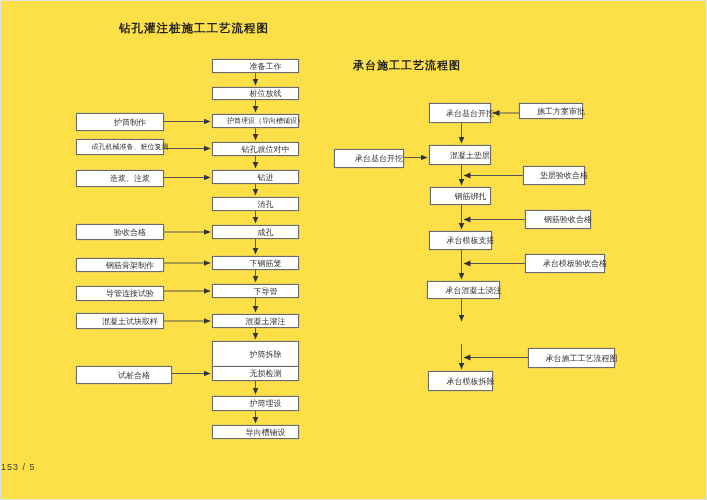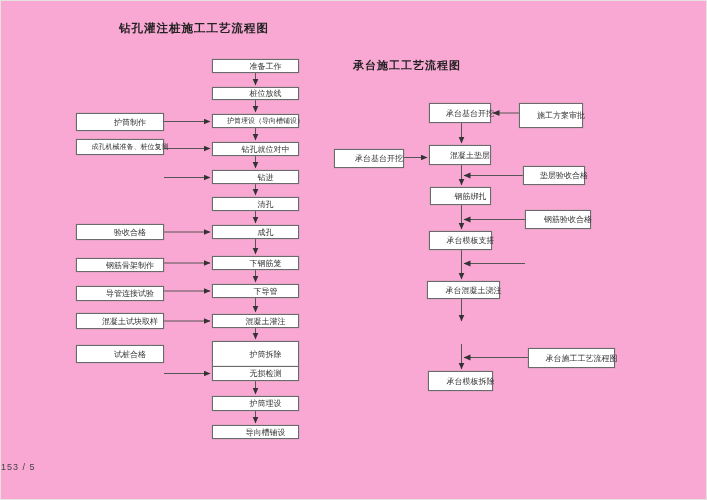--- a/index.html
+++ b/index.html
@@ -1,17 +1,17 @@
 <!DOCTYPE html>
 <html><head>
 <meta charset="utf-8">
 <style>
   html,body{margin:0;padding:0;background:#fff;}
   #page{
-    position:relative;width:707px;height:500px;background:#f9a8d4;
+    position:relative;width:707px;height:500px;background:#fde047;
     font-family:"Liberation Sans","DejaVu Sans",sans-serif;
     overflow:hidden;border:1px solid #e3e3e0;box-sizing:border-box;
   }
   .chart-title{
     position:absolute;font-weight:bold;color:#222;
     font-size:11.5px;letter-spacing:1px;white-space:nowrap;
   }
   .node{
     position:absolute;border:1px solid #6a6a6a;background:#fff;
     display:flex;align-items:center;justify-content:center;
@@ -90,35 +90,37 @@
   <div class="node" style="left:211px;top:255px;width:87px;height:14px">下钢筋笼</div>
   <div class="node" style="left:211px;top:283px;width:87px;height:14px">下导管</div>
   <div class="node" style="left:211px;top:313px;width:87px;height:14px">混凝土灌注</div>
   <div class="node" style="left:211px;top:340px;width:87px;height:26px">护筒拆除</div>
   <div class="node" style="left:211px;top:365px;width:87px;height:15px">无损检测</div>
   <div class="node" style="left:211px;top:395px;width:87px;height:15px">护筒埋设</div>
   <div class="node" style="left:211px;top:424px;width:87px;height:14px">导向槽铺设</div>
 
   <div class="node" style="left:75px;top:112px;width:88px;height:18px">护筒制作</div>
   <div class="node small" style="left:75px;top:138px;width:88px;height:16px">成孔机械准备、桩位复测</div>
+  <div class="node" style="left:75px;top:169px;width:88px;height:17px">造浆、注浆</div>
   <div class="node" style="left:75px;top:223px;width:88px;height:16px">验收合格</div>
   <div class="node" style="left:75px;top:257px;width:88px;height:14px">钢筋骨架制作</div>
   <div class="node" style="left:75px;top:285px;width:88px;height:15px">导管连接试验</div>
   <div class="node" style="left:75px;top:312px;width:88px;height:16px">混凝土试块取样</div>
-  <div class="node" style="left:75px;top:344px;width:88px;height:18px">试桩合格</div>
+  <div class="node" style="left:75px;top:365px;width:96px;height:18px">试桩合格</div>
 
   <div class="node" style="left:428px;top:102px;width:62px;height:20px">承台基台开挖</div>
   <div class="node" style="left:428px;top:144px;width:62px;height:20px">混凝土垫层</div>
   <div class="node" style="left:429px;top:186px;width:61px;height:18px">钢筋绑扎</div>
   <div class="node" style="left:428px;top:230px;width:63px;height:19px">承台模板支搭</div>
   <div class="node" style="left:426px;top:280px;width:73px;height:18px">承台混凝土浇注</div>
   <div class="node" style="left:427px;top:370px;width:65px;height:20px">承台模板拆除</div>
 
   <div class="node" style="left:333px;top:148px;width:70px;height:19px">承台基台开挖</div>
 
-  <div class="node" style="left:518px;top:102px;width:64px;height:25px">施工方案审批</div>
+  <div class="node" style="left:518px;top:102px;width:64px;height:16px">施工方案审批</div>
   <div class="node" style="left:522px;top:165px;width:62px;height:19px">垫层验收合格</div>
   <div class="node" style="left:524px;top:209px;width:66px;height:19px">钢筋验收合格</div>
+  <div class="node" style="left:524px;top:253px;width:80px;height:19px">承台模板验收合格</div>
   <div class="node" style="left:527px;top:347px;width:87px;height:20px">承台施工工艺流程图</div>
 
   <div id="footer">153 / 5</div>
 
 </div>
 
 </body></html>

